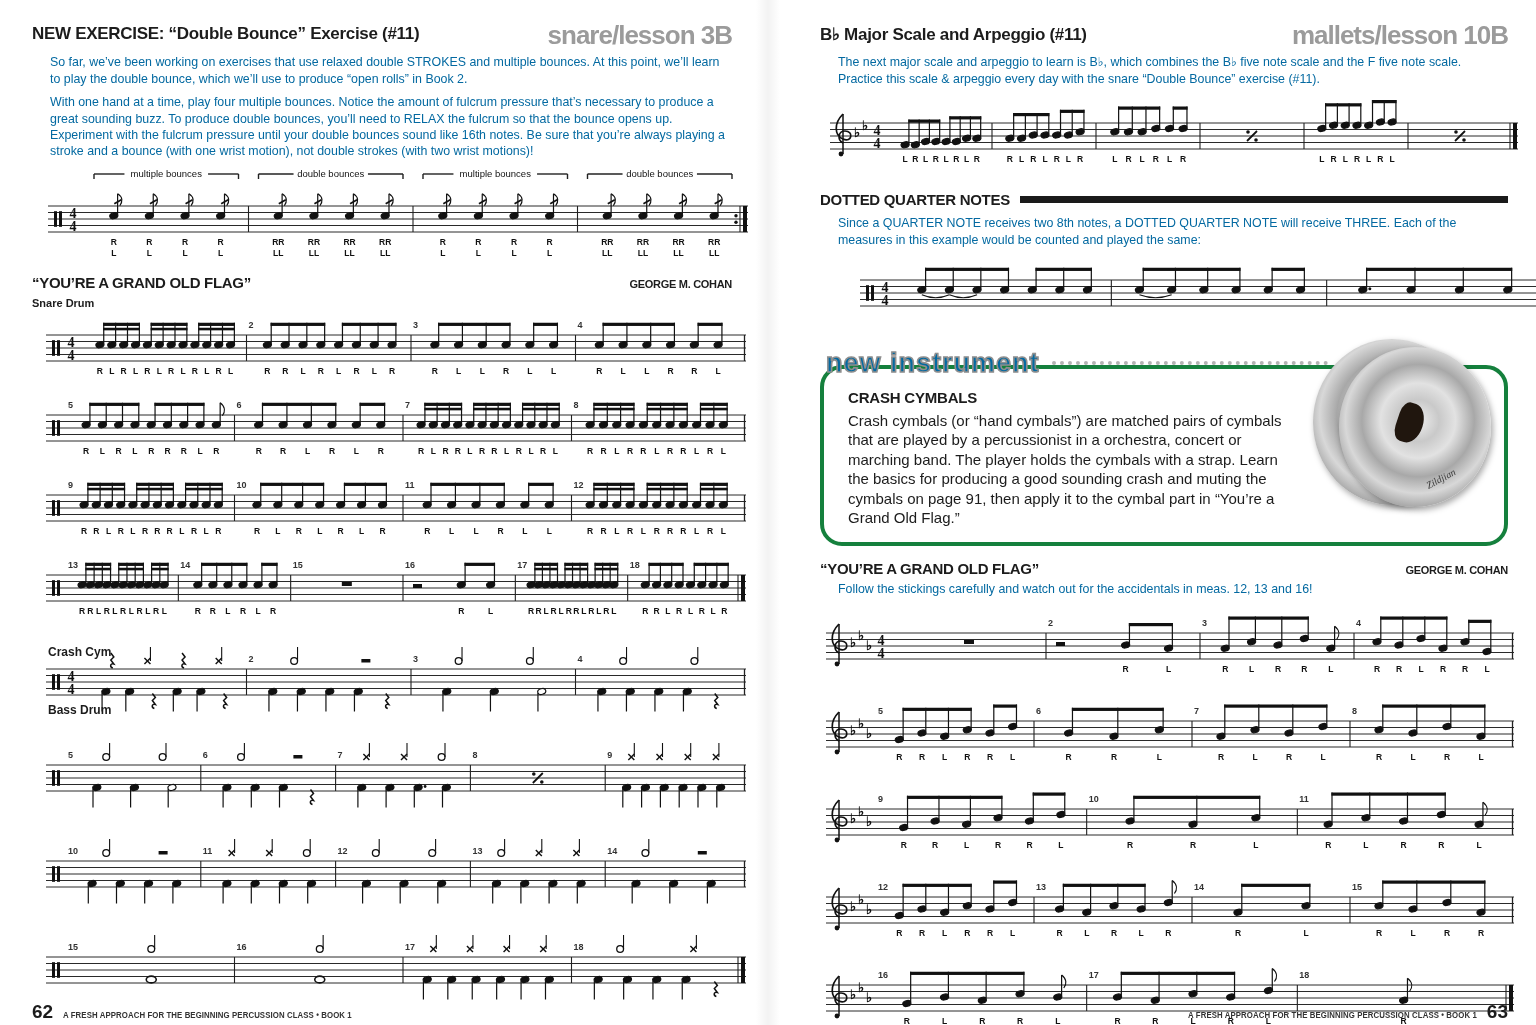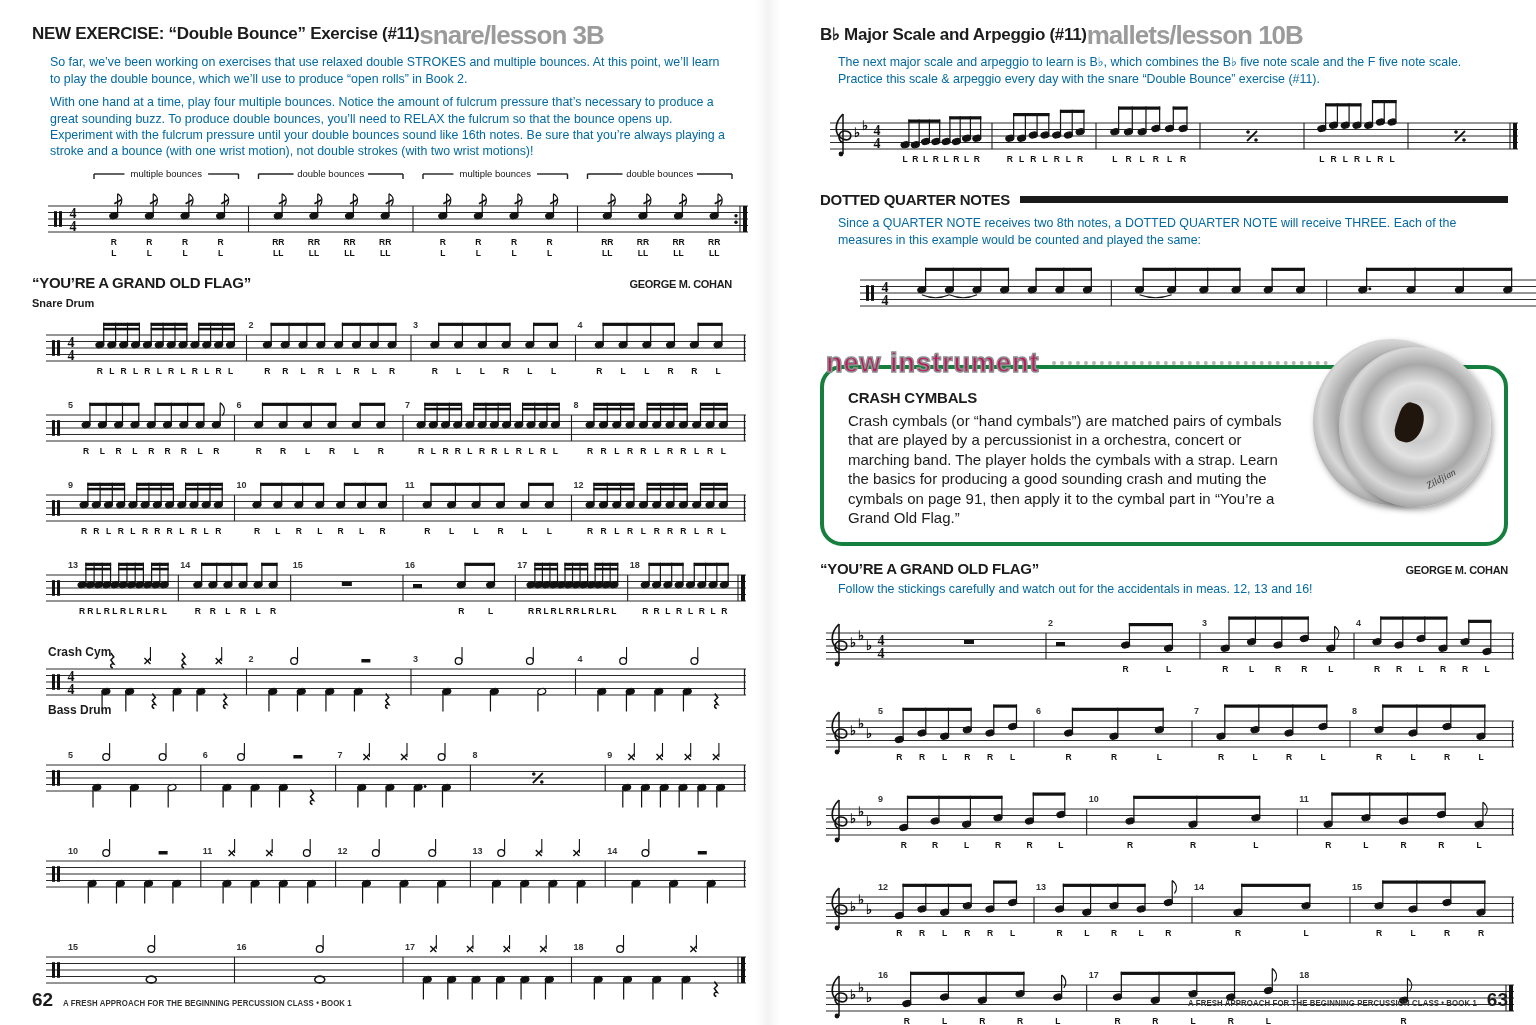--- a/index.html
+++ b/index.html
@@ -1,42 +1,42 @@
 <!DOCTYPE html>
 <html><head>
 <meta charset="utf-8">
 <style>
   html,body{margin:0;padding:0;background:#ffffff;}
   body{width:1536px;height:1025px;position:relative;font-family:"Liberation Sans",sans-serif;color:#1c1c1c;overflow:hidden;}
   .gutter{position:absolute;left:756px;top:0;width:24px;height:100%;background:linear-gradient(90deg,rgba(0,0,0,0) 0%,rgba(0,0,0,.05) 50%,rgba(0,0,0,0) 100%);}
   .page{position:absolute;top:0;height:1025px;box-sizing:border-box;}
   .page.left{left:0;width:768px;padding:24px 36px 0 32px;}
   .page.right{left:768px;width:768px;padding:24px 28px 0 52px;}
-  .hdrrow{display:flex;align-items:flex-start;}
+  .hdrrow{display:flex;justify-content:space-between;align-items:flex-start;}
   .hdrtitle{font-size:17px;font-weight:bold;letter-spacing:-.3px;}
   .lesson{font-size:26px;font-weight:bold;color:#9b9b9b;letter-spacing:-1px;line-height:.9;}
   p.body{font-size:12.4px;line-height:1.32;margin:7px 0 6px 18px;color:#0369a1;}
   .songrow{display:flex;justify-content:space-between;align-items:baseline;margin-top:4px;}
   .songtitle{font-size:15px;font-weight:bold;letter-spacing:-.3px;}
   .composer{font-size:11px;font-weight:bold;letter-spacing:-.3px;}
   .partlabel{font-size:11px;font-weight:bold;margin:6px 0 0 0;}
   .sys{width:100%;position:relative;}
   .sys svg{display:block;}
   .cbwrap{position:relative;}
   .cblabel{position:absolute;font-size:12px;font-weight:bold;left:16px;z-index:2;background:transparent;}
-  .footer{position:absolute;bottom:14px;display:flex;align-items:baseline;gap:10px;}
+  .footer{position:absolute;bottom:2px;display:flex;align-items:baseline;gap:10px;}
   .footer .pg{font-size:19px;font-weight:bold;}
   .footer .bk{font-size:8.5px;font-weight:bold;letter-spacing:.1px;color:#333;transform:scaleX(.92);transform-origin:left;}
   .footer.rt{right:28px;}
   .footer.rt .bk{transform-origin:right;}
   .dqrow{display:flex;align-items:center;gap:10px;margin-top:10px;}
   .dqtitle{font-size:15px;font-weight:bold;white-space:nowrap;letter-spacing:-.3px;}
   .dqbar{flex:1;height:7px;background:#1a1a1a;}
   .nirow{display:flex;align-items:center;gap:12px;margin:14px 0 0 6px;position:relative;z-index:2;}
-  .nititle{font-size:27px;font-weight:bold;color:#be185d;-webkit-text-stroke:1.6px #8f8f8f;text-shadow:0 0 1px #999;letter-spacing:1px;}
+  .nititle{font-size:27px;font-weight:bold;color:#0369a1;-webkit-text-stroke:1.6px #8f8f8f;text-shadow:0 0 1px #999;letter-spacing:1px;}
   .niline{flex:1;border-top:4px dotted #b3b3b3;margin-right:180px;}
   .nibox{border:4px solid #15803d;border-radius:22px;margin-top:-14px;padding:20px 215px 14px 24px;position:relative;}
   .cctitle{font-size:15px;font-weight:bold;letter-spacing:-.2px;}
   .nibox p{font-size:15px;line-height:1.3;margin:5px 0 0 0;}
   .cymwrap{position:absolute;right:6px;top:-36px;width:185px;height:185px;}
   .cym{position:absolute;border-radius:50%;
     background:radial-gradient(circle at 52% 46%, #efefef 0%, #c9c9c9 18%, #e2e2e2 32%, #a8a8a8 48%, #d8d8d8 62%, #8f8f8f 80%, #c2c2c2 100%);
     box-shadow:2px 3px 6px rgba(0,0,0,.35);}
   .cym.back{left:0;top:6px;width:158px;height:166px;}
   .cym.front{left:26px;top:14px;width:152px;height:160px;}

